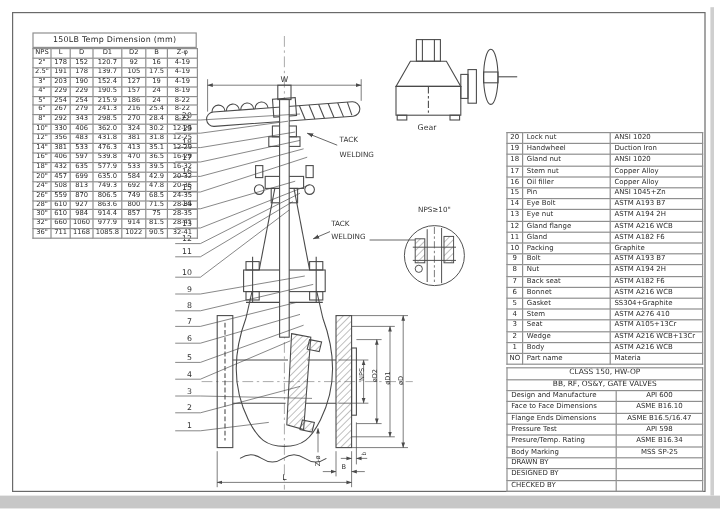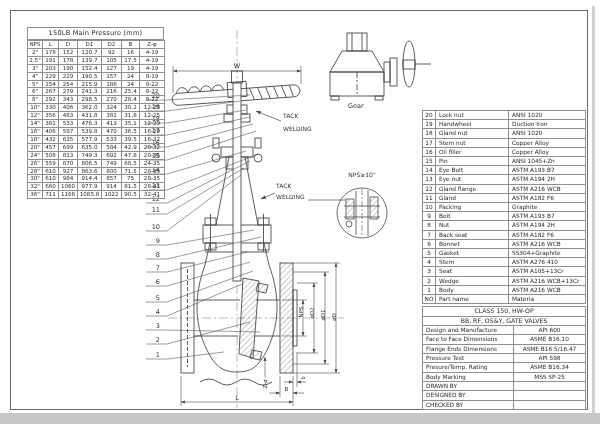--- a/index.html
+++ b/index.html
@@ -248,21 +248,21 @@
       <text x="160" y="284">6</text>
       <text x="160" y="300">5</text>
       <text x="160" y="314">4</text>
       <text x="160" y="328">3</text>
       <text x="160" y="342">2</text>
       <text x="160" y="357">1</text>
     </g>
   </svg>
 
   <div class="dim-table">
-    <div class="title">150LB Main Pressure (mm)</div>
+    <div class="title">150LB Temp Dimension (mm)</div>
     <table>
       <colgroup>
         <col style="width:15px">
           <col style="width:16px">
           <col style="width:19px">
         <col style="width:24px">
           <col style="width:20px">
           <col style="width:18px">
           <col style="width:25px">
       </colgroup>

